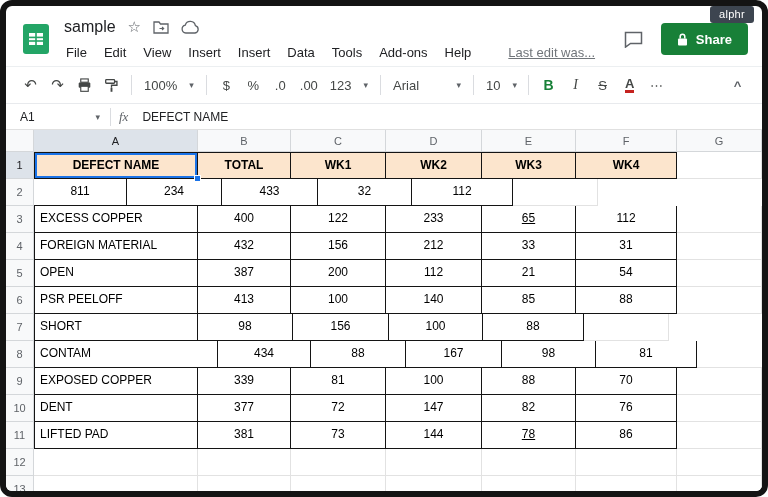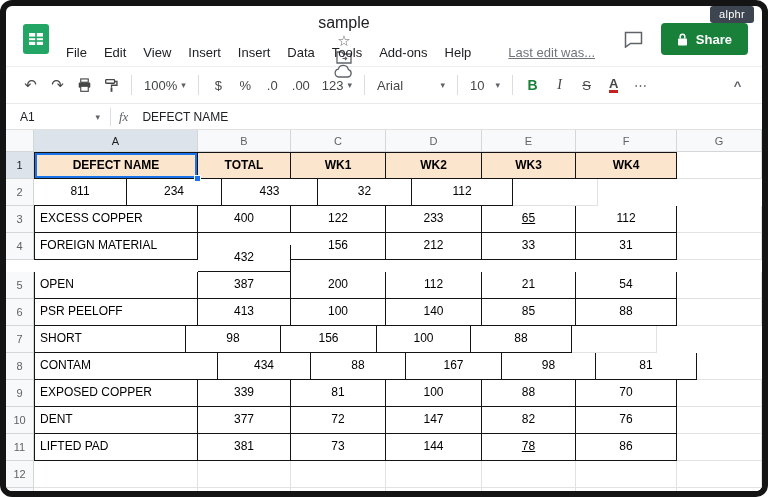--- a/index.html
+++ b/index.html
@@ -4,37 +4,37 @@
 <style>
   * { margin:0; padding:0; box-sizing:border-box; }
   body { background:#fff; font-family:"Liberation Sans", sans-serif; }
   .frame{ position:relative; width:768px; height:497px; border:6px solid #141414; border-radius:12px; background:#fff; overflow:hidden; }
   .badge{ position:absolute; top:0; right:8px; background:#3d4550; color:#fff; font-size:11px; padding:2px 9px 3px; border-radius:3px; z-index:20; letter-spacing:.3px; }
 
   
   .topbar{ display:flex; align-items:center; padding:8px 14px 2px 14px; }
   .logo{ width:32px; height:32px; flex:0 0 auto; cursor:pointer; }
   .head-main{ flex:1; margin-left:12px; min-width:0; }
-  .title-row{ display:flex; align-items:center; height:26px;flex-direction:column; }
+  .title-row{ display:flex; align-items:center; gap:12px; height:26px; }
   .doc-title{ font-size:16px; color:#202124; }
   .ticon{ color:#5f6368; font-size:15px; display:flex; align-items:center; }
   .menu-row{ display:flex; align-items:center; gap:13px; height:24px; font-size:13px; color:#202124; }
   .menu-item{ cursor:pointer; padding:2px 2px; }
   .last-edit{ margin-left:22px; color:#70757a; text-decoration:underline; cursor:pointer; }
   .head-right{ display:flex; align-items:center; gap:18px; }
   .comment-btn{ display:flex; cursor:pointer; }
   .share{ display:flex; align-items:center; gap:8px; background:#188038; color:#fff; border:none; border-radius:4px; height:32px; padding:0 16px; font-size:13px; font-weight:700; font-family:"Liberation Sans",sans-serif; cursor:pointer; }
 
   
   .toolbar{ display:flex; align-items:center; height:37px; padding:0 12px; border-top:1px solid #eceff1; gap:2px; }
   .tbtn{ min-width:25px; height:25px; display:flex; align-items:center; justify-content:center; border-radius:2px; color:#444746; font-size:13px; padding:0 5px; cursor:pointer; white-space:nowrap; }
   .tbtn.glyph{ font-size:15px; }
   .tsep{ width:1px; height:20px; background:#dadce0; margin:0 5px; flex:0 0 auto; }
   .caret{ font-size:9px; color:#5f6368; margin-left:4px; }
-  .drop{ gap:0; }
+  .drop{ gap:8px; }
   .font-drop{ width:78px; justify-content:space-between; }
   .size-drop{ width:40px; justify-content:space-between; }
   .bold-b{ font-weight:700; color:#188038; font-size:14px; }
   .ital-i{ font-style:italic; font-family:"Liberation Serif",serif; font-size:14px; }
   .strike-s{ text-decoration:line-through; font-size:13px; }
   .color-a{ font-size:13px; font-weight:700; border-bottom:3px solid #c5221f; line-height:13px; }
   .tspace{ flex:1; }
   .collapse{ color:#5f6368; font-weight:700; font-size:13px; }
 
   
@@ -225,21 +225,21 @@
           <div class="cell rng ac" style="width: 93px;">400</div>
           <div class="cell rng ac" style="width: 95px;">122</div>
           <div class="cell rng ac" style="width: 96px;">233</div>
           <div class="cell rng ac" style="width: 94px; text-decoration: underline;">65</div>
           <div class="cell rng ac" style="width: 101px;">112</div>
           <div class="cell ac" style="width: 85px;"></div>
         </div>
         <div class="grow">
           <div class="rhcell">4</div>
           <div class="cell rng rleft al" style="width: 164px;">FOREIGN MATERIAL</div>
-          <div class="cell rng ac" style="width: 93px; margin-top: 12px;">432</div>
+          <div class="cell rng ac" style="width: 93px;">432</div>
           <div class="cell rng ac" style="width: 95px;">156</div>
           <div class="cell rng ac" style="width: 96px;">212</div>
           <div class="cell rng ac" style="width: 94px;">33</div>
           <div class="cell rng ac" style="width: 101px;">31</div>
           <div class="cell ac" style="width: 85px;"></div>
         </div>
         <div class="grow">
           <div class="rhcell">5</div>
           <div class="cell rng rleft al" style="width: 164px;">OPEN</div>
           <div class="cell rng ac" style="width: 93px;">387</div>
@@ -254,21 +254,21 @@
           <div class="cell rng rleft al" style="width: 164px;">PSR PEELOFF</div>
           <div class="cell rng ac" style="width: 93px;">413</div>
           <div class="cell rng ac" style="width: 95px;">100</div>
           <div class="cell rng ac" style="width: 96px;">140</div>
           <div class="cell rng ac" style="width: 94px;">85</div>
           <div class="cell rng ac" style="width: 101px;">88</div>
           <div class="cell ac" style="width: 85px;"></div>
         </div>
         <div class="grow">
           <div class="rhcell">7</div>
-          <div class="cell rng rleft al" style="width: 152px;">SHORT</div>
+          <div class="cell rng rleft al" style="width: 164px;">SHORT</div>
           <div class="cell rng ac" style="width: 95px;">98</div>
           <div class="cell rng ac" style="width: 96px;">156</div>
           <div class="cell rng ac" style="width: 94px;">100</div>
           <div class="cell rng ac" style="width: 101px;">88</div>
           <div class="cell ac" style="width: 85px;"></div>
         </div>
         <div class="grow">
           <div class="rhcell">8</div>
           <div class="cell rng rleft al" style="width: 184px;">CONTAM</div>
           <div class="cell rng ac" style="width: 93px;">434</div>

